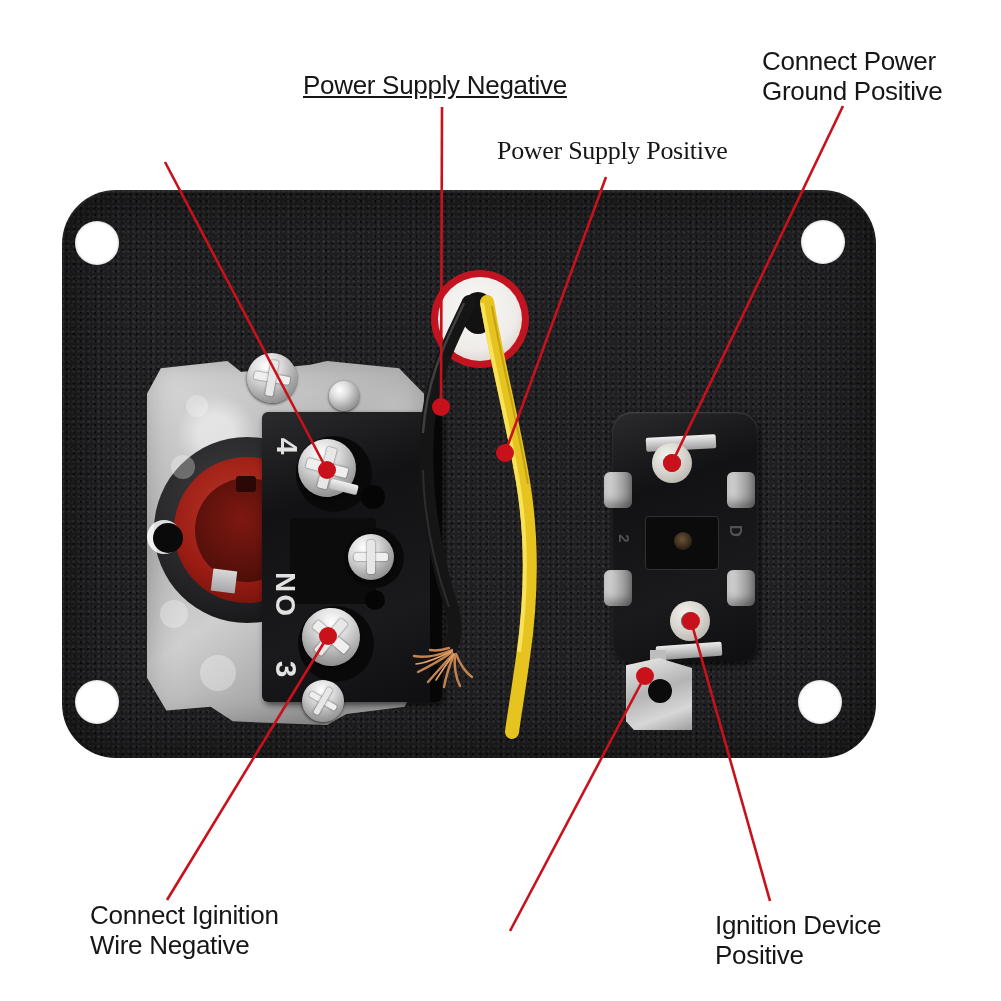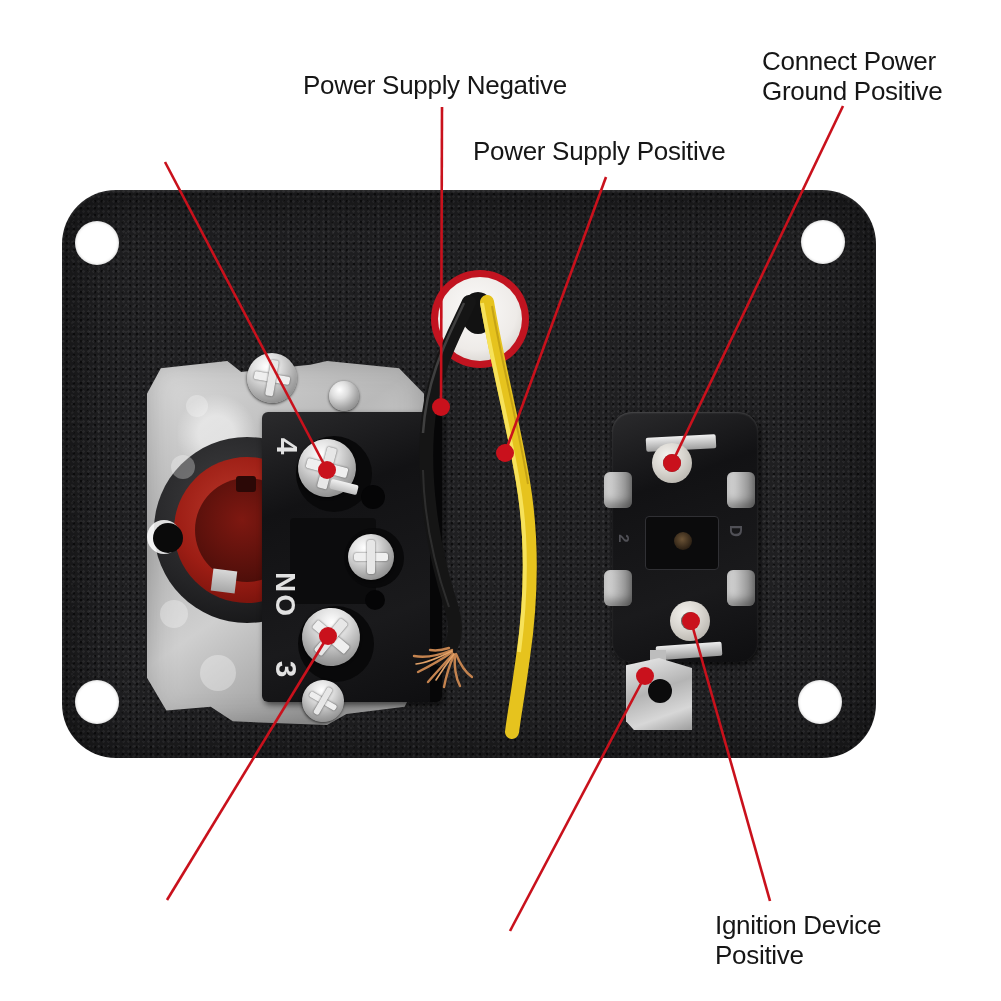--- a/index.html
+++ b/index.html
@@ -170,20 +170,22 @@
       <circle cx="327" cy="470" r="9"></circle>
       <circle cx="441" cy="407" r="9"></circle>
       <circle cx="505" cy="453" r="9"></circle>
       <circle cx="672" cy="463" r="9"></circle>
       <circle cx="328" cy="636" r="9"></circle>
       <circle cx="645" cy="676" r="9"></circle>
       <circle cx="691" cy="621" r="9"></circle>
     </g>
   </svg>
 
-  <div class="abs label nowrap" style="left:303px;top:70px;">Power Supply Negative</div>
-  <div class="abs label nowrap" style="left:473px;top:136px;">Power Supply Positive</div>
+  <div class="abs label nowrap" style="left:303px;top:70px;text-decoration:underline;">Power Supply Negative</div>
+  <div class="abs label nowrap" style="left:497px;top:136px;font-family:Liberation Serif, serif;">Power Supply Positive</div>
   <div class="abs label" style="left:762px;top:46px;">Connect Power
 Ground Positive</div>
+  <div class="abs label" style="left:90px;top:900px;">Connect Iginition
+Wire Negative</div>
   <div class="abs label" style="left:715px;top:910px;">Ignition Device
 Positive</div>
 
 </div>
 
 </body></html>

